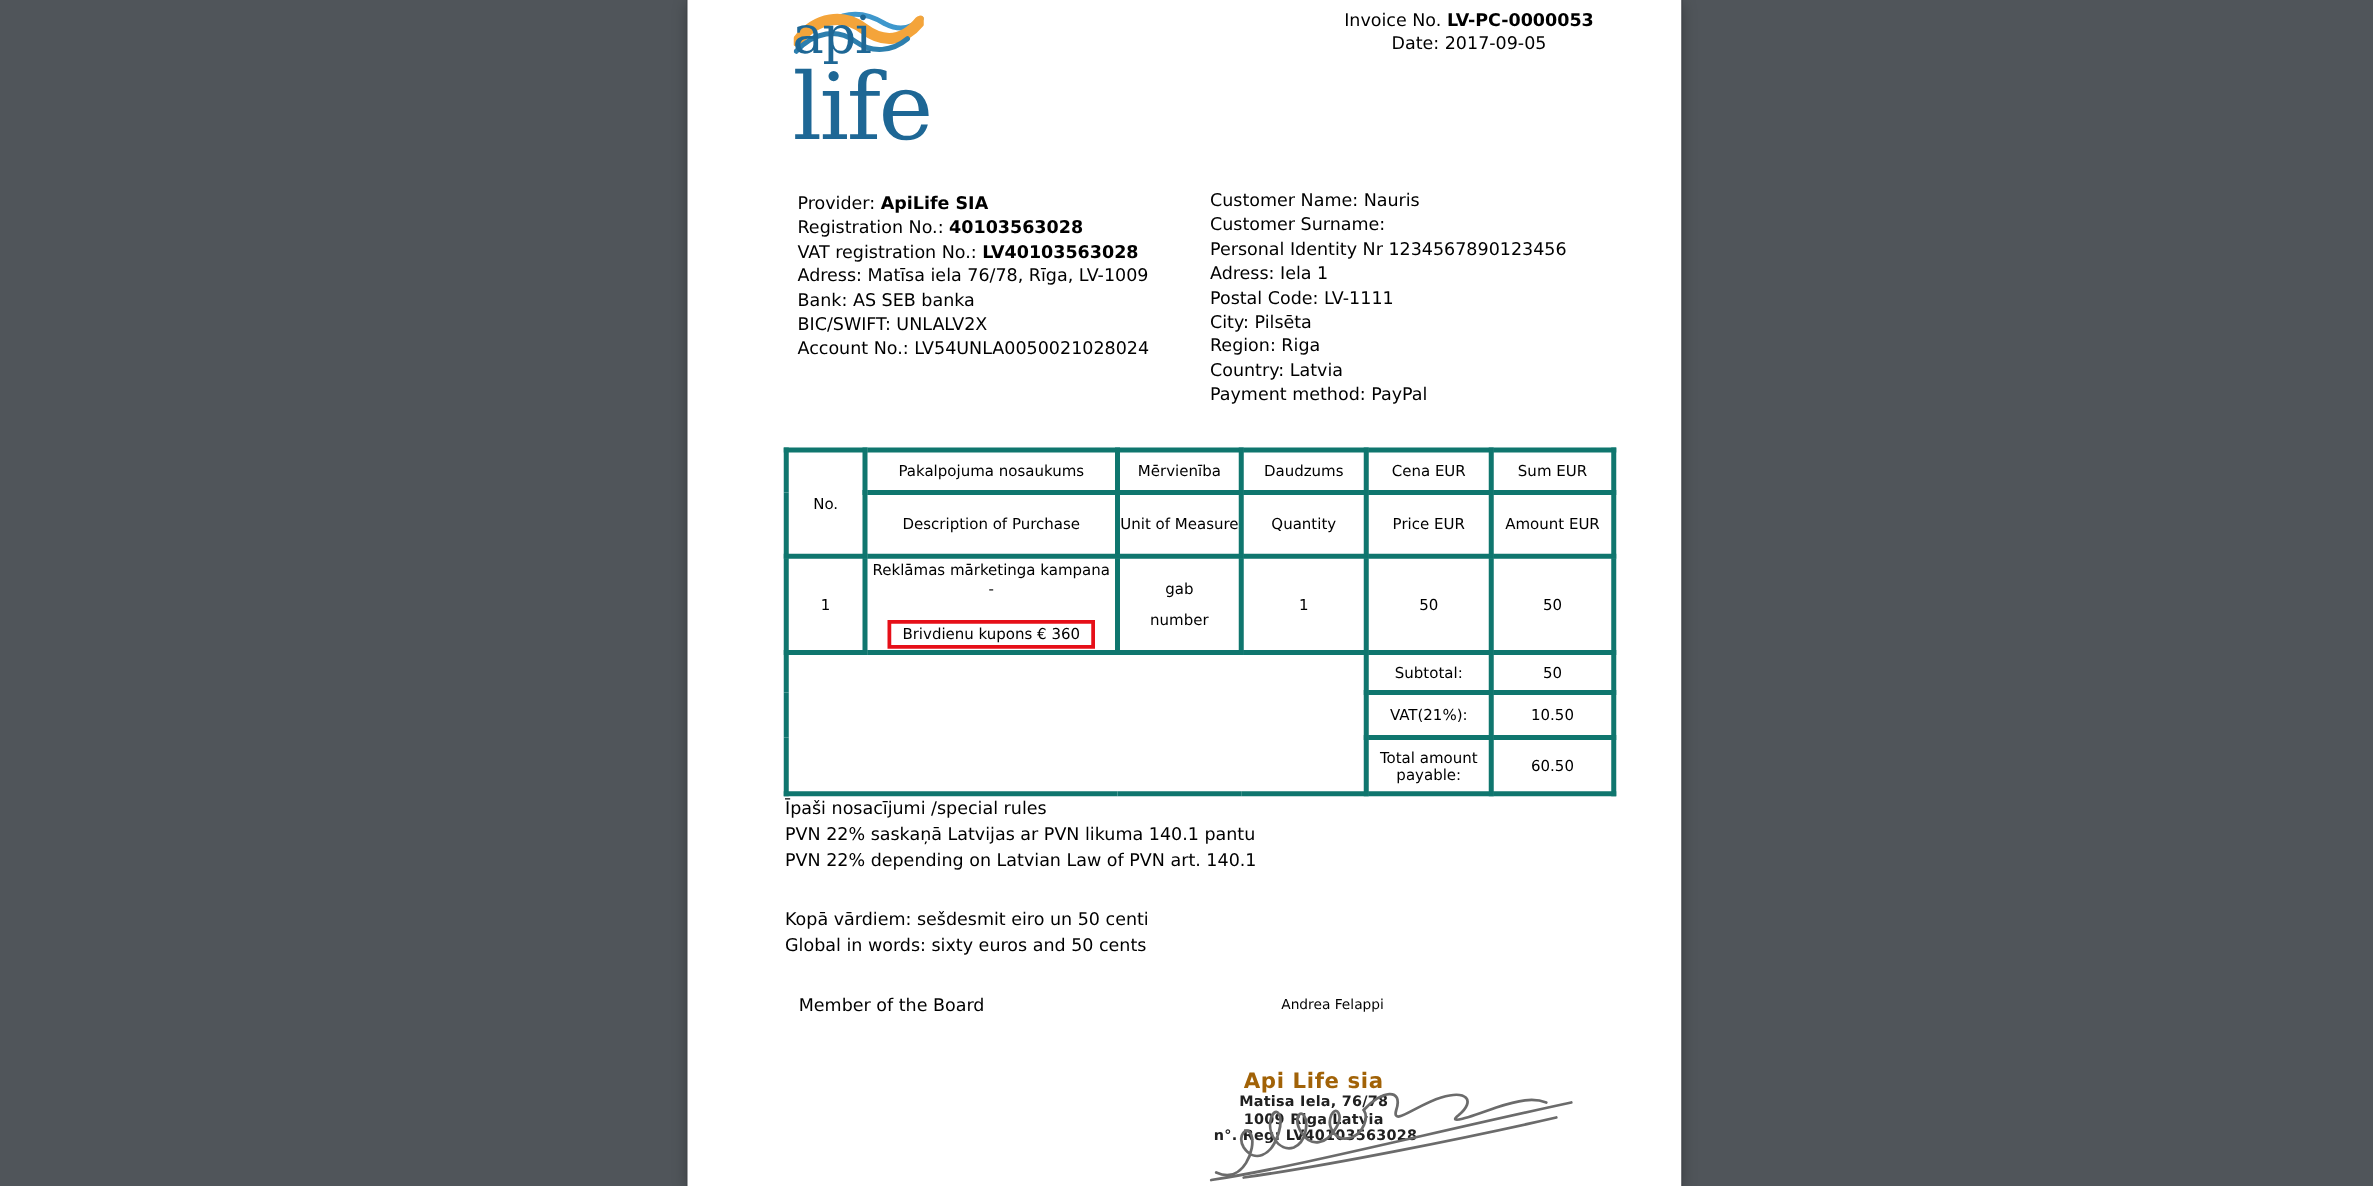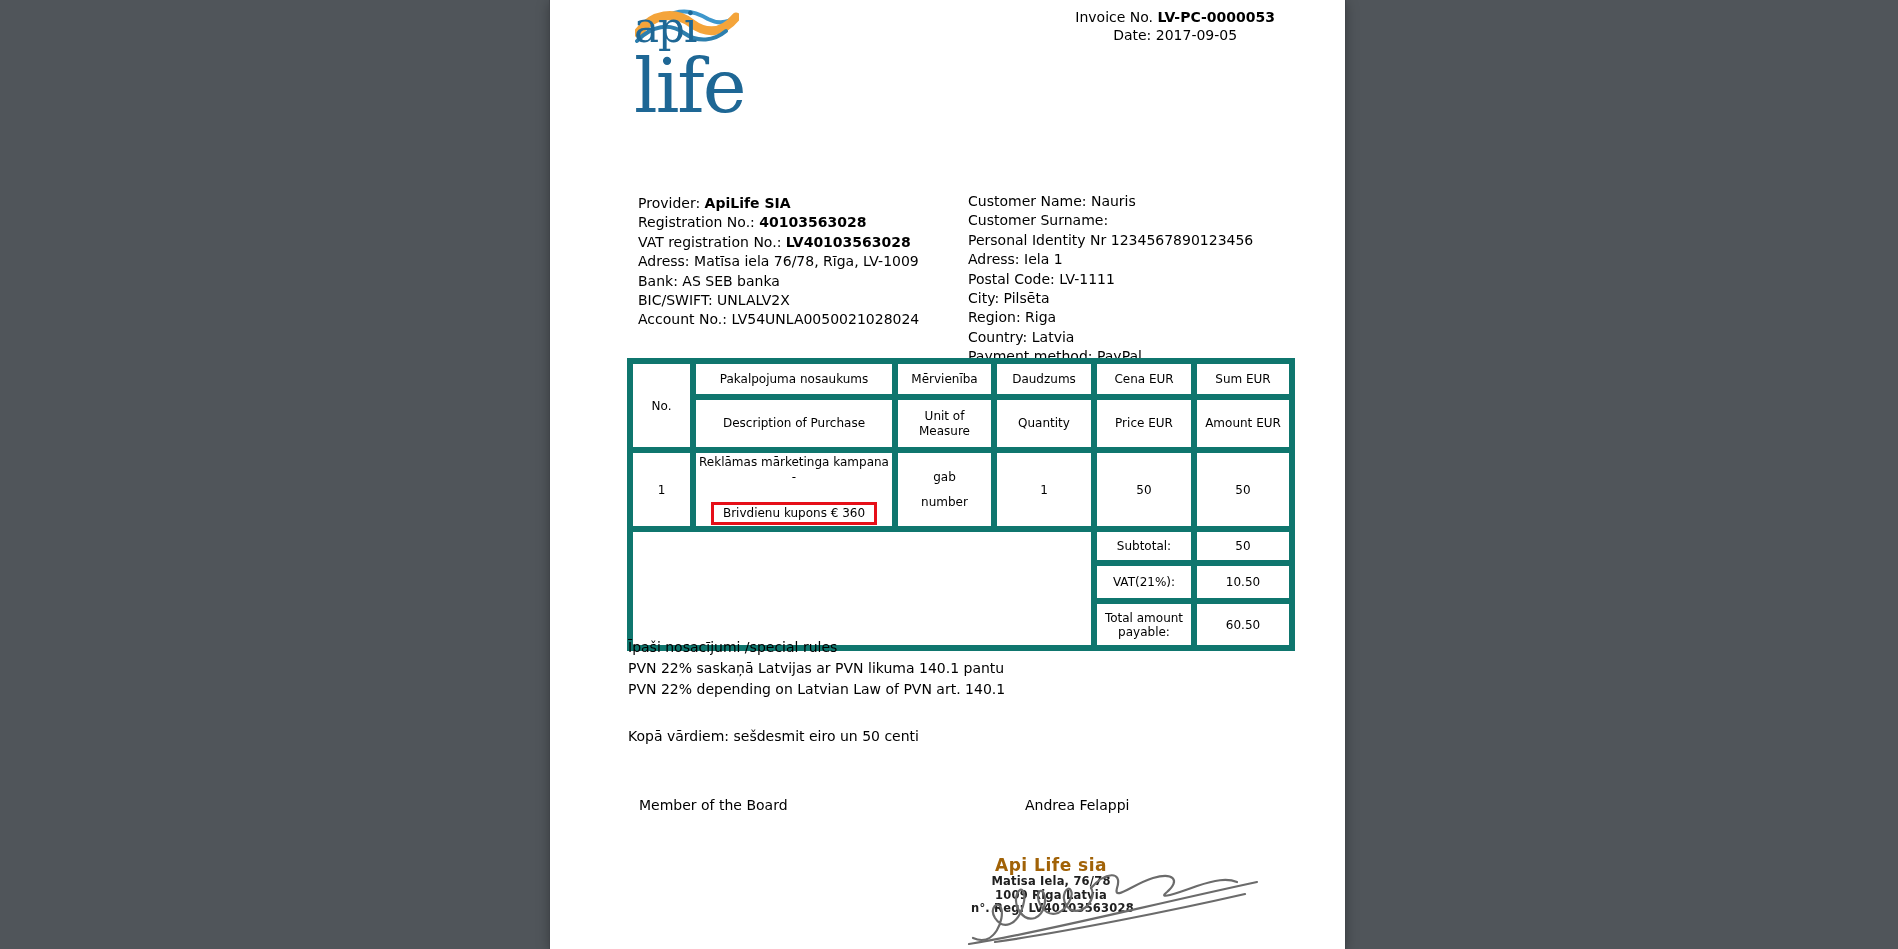--- a/index.html
+++ b/index.html
@@ -15,43 +15,43 @@
   
   .logo-row{position:absolute;left:84px;top:7px;display:flex;align-items:baseline;line-height:1;
     font-family:"DejaVu Serif","Liberation Serif",serif;color:#1e6795;flex-direction:column;}
   .logo-api{font-size:42px;letter-spacing:-1px;}
   .logo-life{font-size:74px;letter-spacing:-2px;}
   .logo-waves{position:absolute;left:85px;top:8px;}
   
   .inv-head{position:absolute;right:70px;top:8px;text-align:center;font-size:14px;line-height:18px;}
   .b{font-weight:bold;}
   
-  .addr{position:absolute;font-size:14px;line-height:19.4px;margin-top:40px;}
+  .addr{position:absolute;font-size:14px;line-height:19.4px;}
   .provider{left:88px;top:154px;}
   .customer{left:418px;top:152px;}
   
   table.items{position:absolute;left:77px;top:358px;width:662px;border-collapse:collapse;table-layout:fixed;font-size:12px;}
-  table.items th,table.items td{border:6px solid #0f766e;font-weight:normal;text-align:center;padding:0;vertical-align:middle;overflow:hidden;}
+  table.items th,table.items td{border:4px solid #0f766e;font-weight:normal;text-align:center;padding:0;vertical-align:middle;overflow:hidden;}
   .c-no{width:63px;}.c-desc{width:202px;}.c-unit{width:99px;}.c-qty{width:100px;}.c-price{width:100px;}.c-sum{width:98px;}
   tr.hr1 th{height:30px;}
   tr.hr2 th{height:47px;line-height:15px;}
   tr.item td{height:73px;}
   td.desc-cell{vertical-align:top;padding-top:5px;line-height:15px;}
   .hl-box{display:inline-block;border:3px solid #e60f18;padding:1px 9px;margin-top:17px;}
   .unit-gap{margin-top:11px;}
   tr.tr1 td{height:28px;}
   tr.tr2 td{height:32px;}
   tr.tr3 td{height:41px;}
   td.t-label{text-align:right;padding-right:7px;line-height:14px;}
   
   .notes{position:absolute;left:78px;top:637px;font-size:14px;line-height:21px;}
   .notes .gap{height:26px;}
   
   .board-role{position:absolute;left:89px;top:797px;font-size:14px;}
-  .board-name{position:absolute;left:475px;top:797px;font-size:14px;}
+  .board-name{position:absolute;left:475px;top:797px;font-size:11px;}
   .stamp{position:absolute;left:421px;top:855px;width:160px;text-align:center;color:#202020;}
   .stamp-co{font-size:17px;font-weight:bold;letter-spacing:0.5px;color:#a16207;text-align:center;}
   .stamp-s{font-size:11.5px;font-weight:bold;line-height:13.5px;letter-spacing:0.2px;}
   .stamp-reg{white-space:nowrap;}
   .sig-svg{position:absolute;left:415px;top:868px;}
 </style>
 </head>
 <body>
 
 <div class="paper">
@@ -147,20 +147,21 @@
     </tr>
   </tbody>
     </table>
 
   <div class="notes">
     <div>Īpaši nosacījumi /special rules</div>
     <div>PVN 22% saskaņā Latvijas ar PVN likuma 140.1 pantu</div>
     <div>PVN 22% depending on Latvian Law of PVN art. 140.1</div>
     <div class="gap"></div>
     <div>Kopā vārdiem: sešdesmit eiro un 50 centi</div>
+    <div>Global in words: sixty euros and 50 cents</div>
   </div>
 
   <div class="board-role">Member of the Board</div>
   <div class="board-name">Andrea Felappi</div>
 
   <div class="stamp">
     <div class="stamp-co">Api Life sia</div>
     <div class="stamp-s">Matisa Iela, 76/78</div>
     <div class="stamp-s">1009 Riga Latvia</div>
     <div class="stamp-s stamp-reg">n°. Reg: LV40103563028</div>

